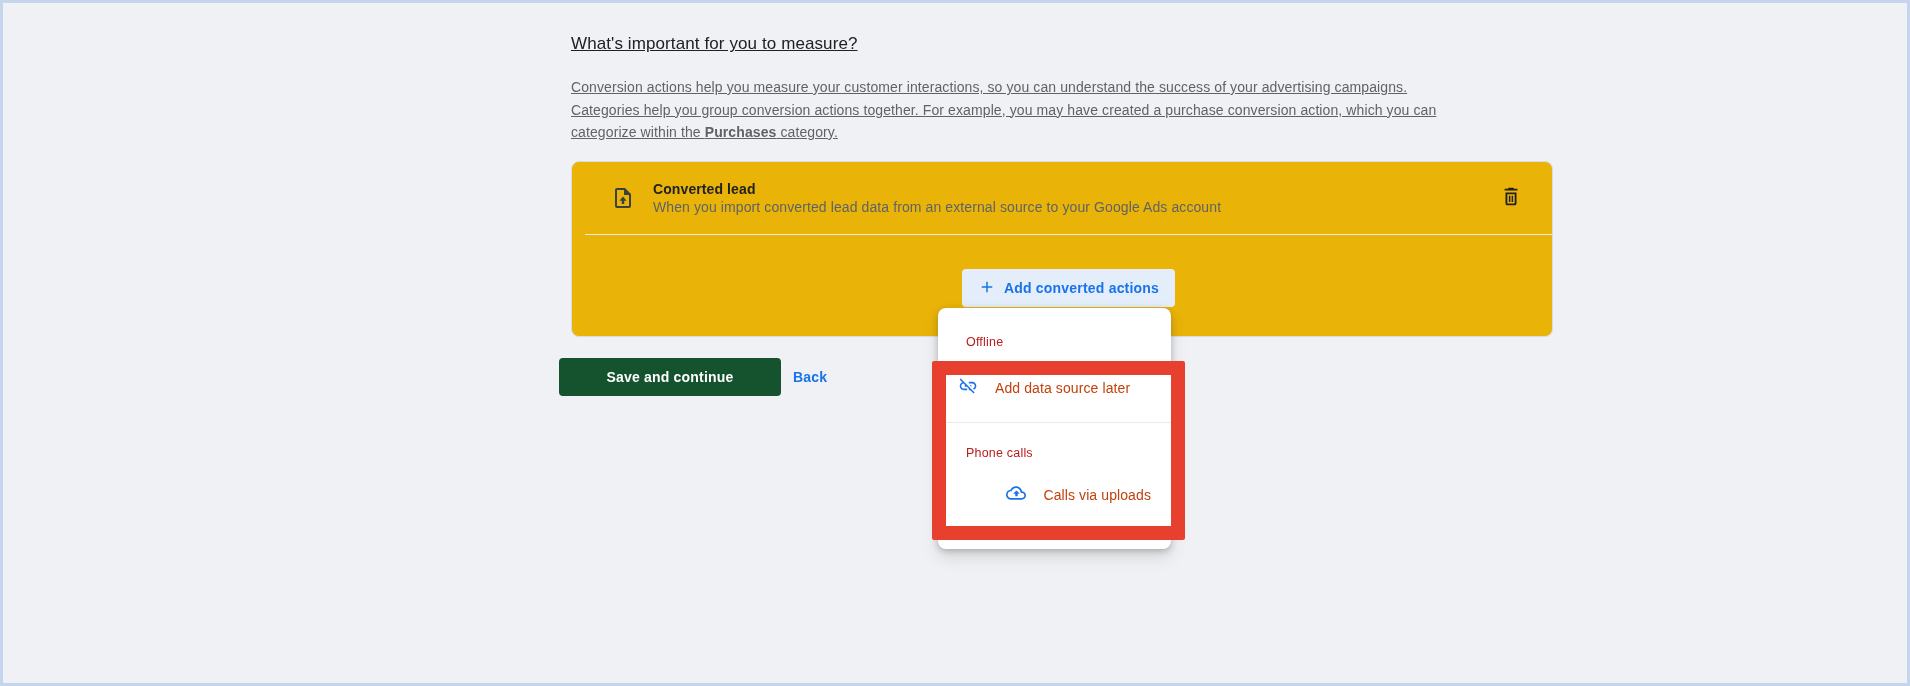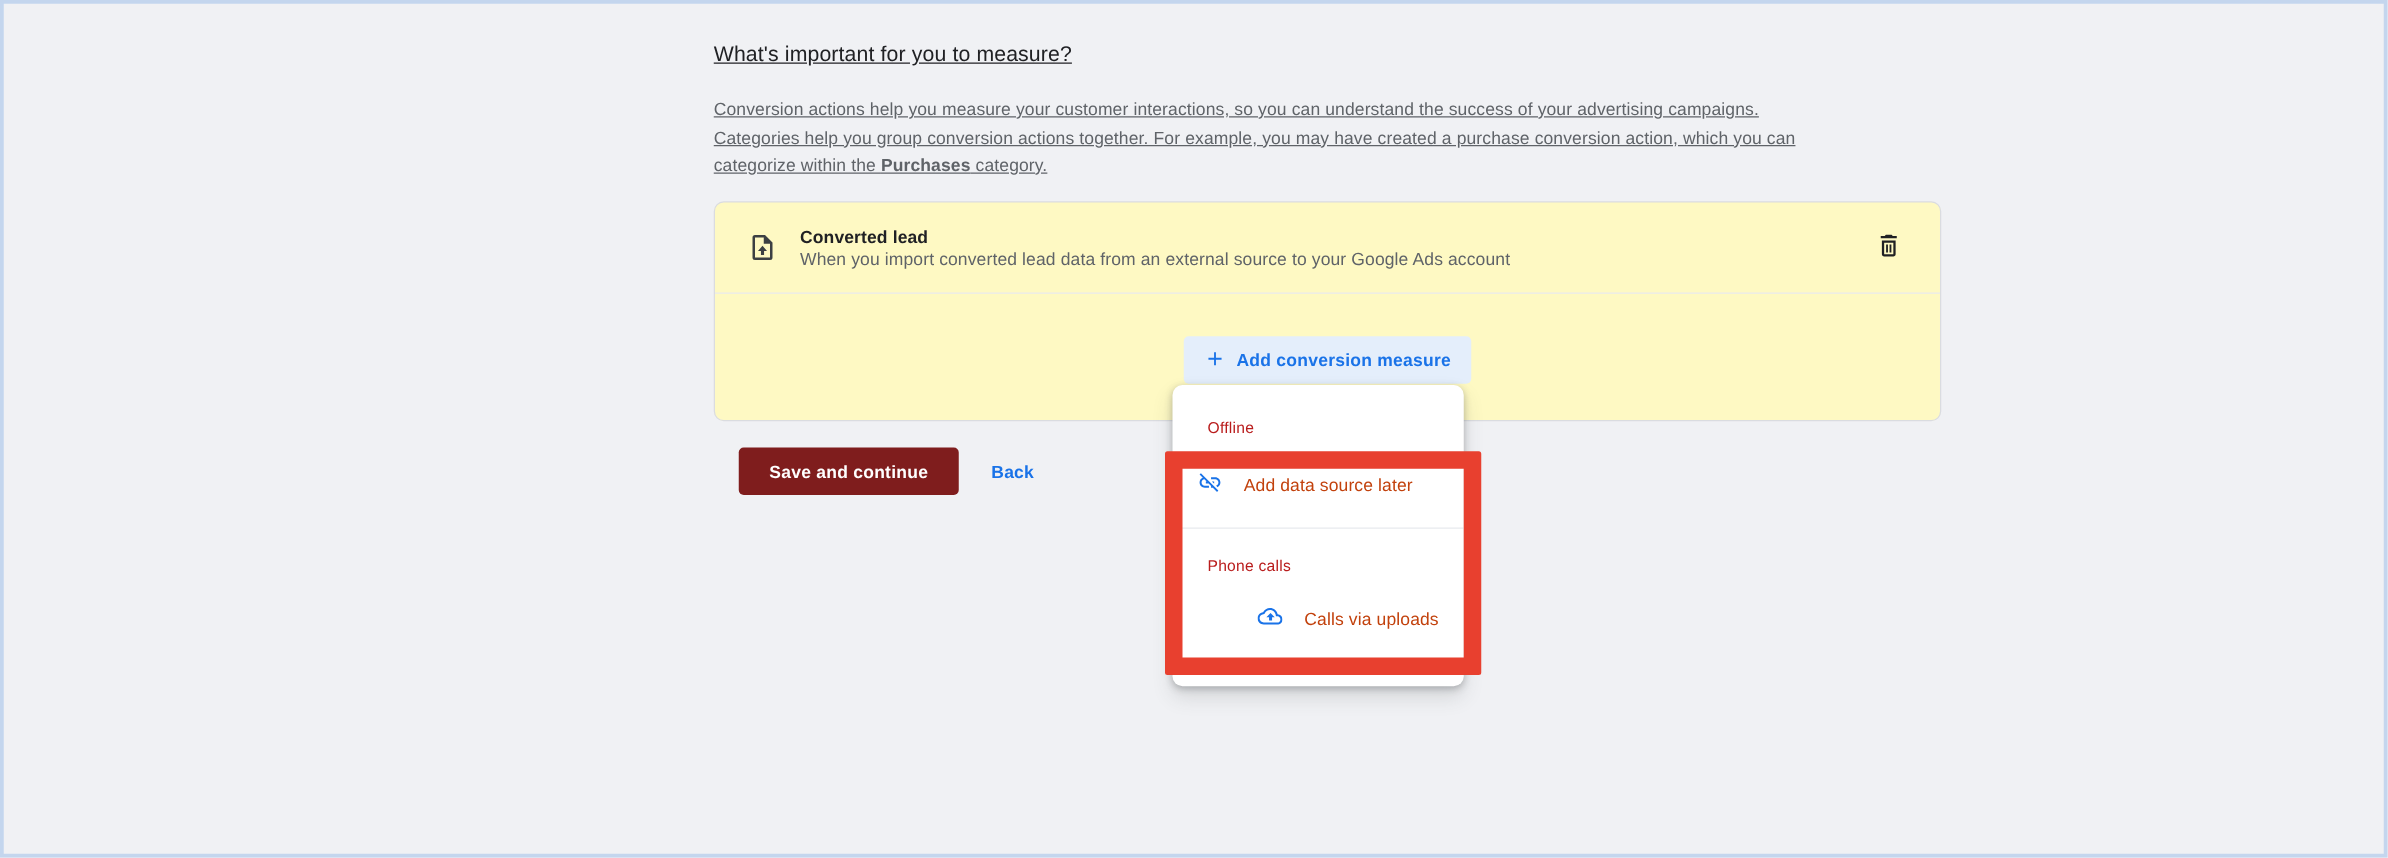--- a/index.html
+++ b/index.html
@@ -19,22 +19,22 @@
   }
   .page-desc{
     position:absolute;left:568px;top:73px;
     font-size:14px;color:#5f6368;line-height:22.5px;letter-spacing:.1px;text-decoration:underline;
   }
   .page-desc b{color:#5f6368;font-weight:700;}
 
   
   .card{
     position:absolute;left:568px;top:158px;width:982px;height:176px;
-    background:#fef9c3;border:1px solid #dadce0;border-radius:8px;
-    box-sizing:border-box;z-index:1;
+    background:#eab308;border:1px solid #dadce0;border-radius:8px;
+    box-sizing:border-box;z-index:1;padding-left:13px;
   }
   .card-row{
     height:73px;display:flex;align-items:center;
     padding:0 26px;border-bottom:1px solid #e9eaee;box-sizing:border-box;
   }
   .doc-icon{width:24px;height:24px;flex:0 0 auto;margin-right:18px;color:#3c4043;}
   .conv-text{display:flex;flex-direction:column;}
   .conv-title{font-size:14px;font-weight:700;color:#202124;letter-spacing:.1px;}
   .conv-desc{font-size:14px;color:#5f6368;margin-top:2px;letter-spacing:.1px;}
   .delete-btn{
@@ -47,22 +47,22 @@
     margin-top:34px;height:38px;
     display:inline-flex;align-items:center;gap:8px;
     background:#e4eefb;color:#1a73e8;border:none;border-radius:4px;
     padding:0 16px;font-family:"Liberation Sans",sans-serif;
     font-size:14px;font-weight:700;letter-spacing:.2px;cursor:pointer;
   }
   .add-btn svg{width:18px;height:18px;}
 
   
   .save-btn{
-    position:absolute;left:588px;top:355px;width:176px;height:38px;
-    background:#7f1d1d;color:#ffffff;border:none;border-radius:4px;
+    position:absolute;left:556px;top:355px;width:222px;height:38px;
+    background:#14532d;color:#ffffff;border:none;border-radius:4px;
     font-family:"Liberation Sans",sans-serif;font-size:14px;font-weight:700;
     letter-spacing:.2px;cursor:pointer;z-index:2;
   }
   .back-link{
     position:absolute;left:790px;top:355px;height:38px;line-height:38px;
     color:#1a73e8;font-size:14px;font-weight:700;letter-spacing:.2px;
     text-decoration:none;cursor:pointer;z-index:2;
   }
 
   
@@ -126,21 +126,21 @@
       </span>
     </button>
   </div>
   <div class="card-row2">
     <button class="add-btn">
       <span>
         <svg viewBox="0 0 24 24" width="18" height="18" fill="#1a73e8">
           <path d="M19 13h-6v6h-2v-6H5v-2h6V5h2v6h6v2z"></path>
         </svg>
       </span>
-      <span>Add conversion measure</span>
+      <span>Add converted actions</span>
     </button>
   </div>
 </div>
 
 <button class="save-btn">Save and continue</button>
 <a class="back-link">Back</a>
 
 <div class="menu">
   <div class="menu-label first">Offline</div>
   <div class="menu-item">

